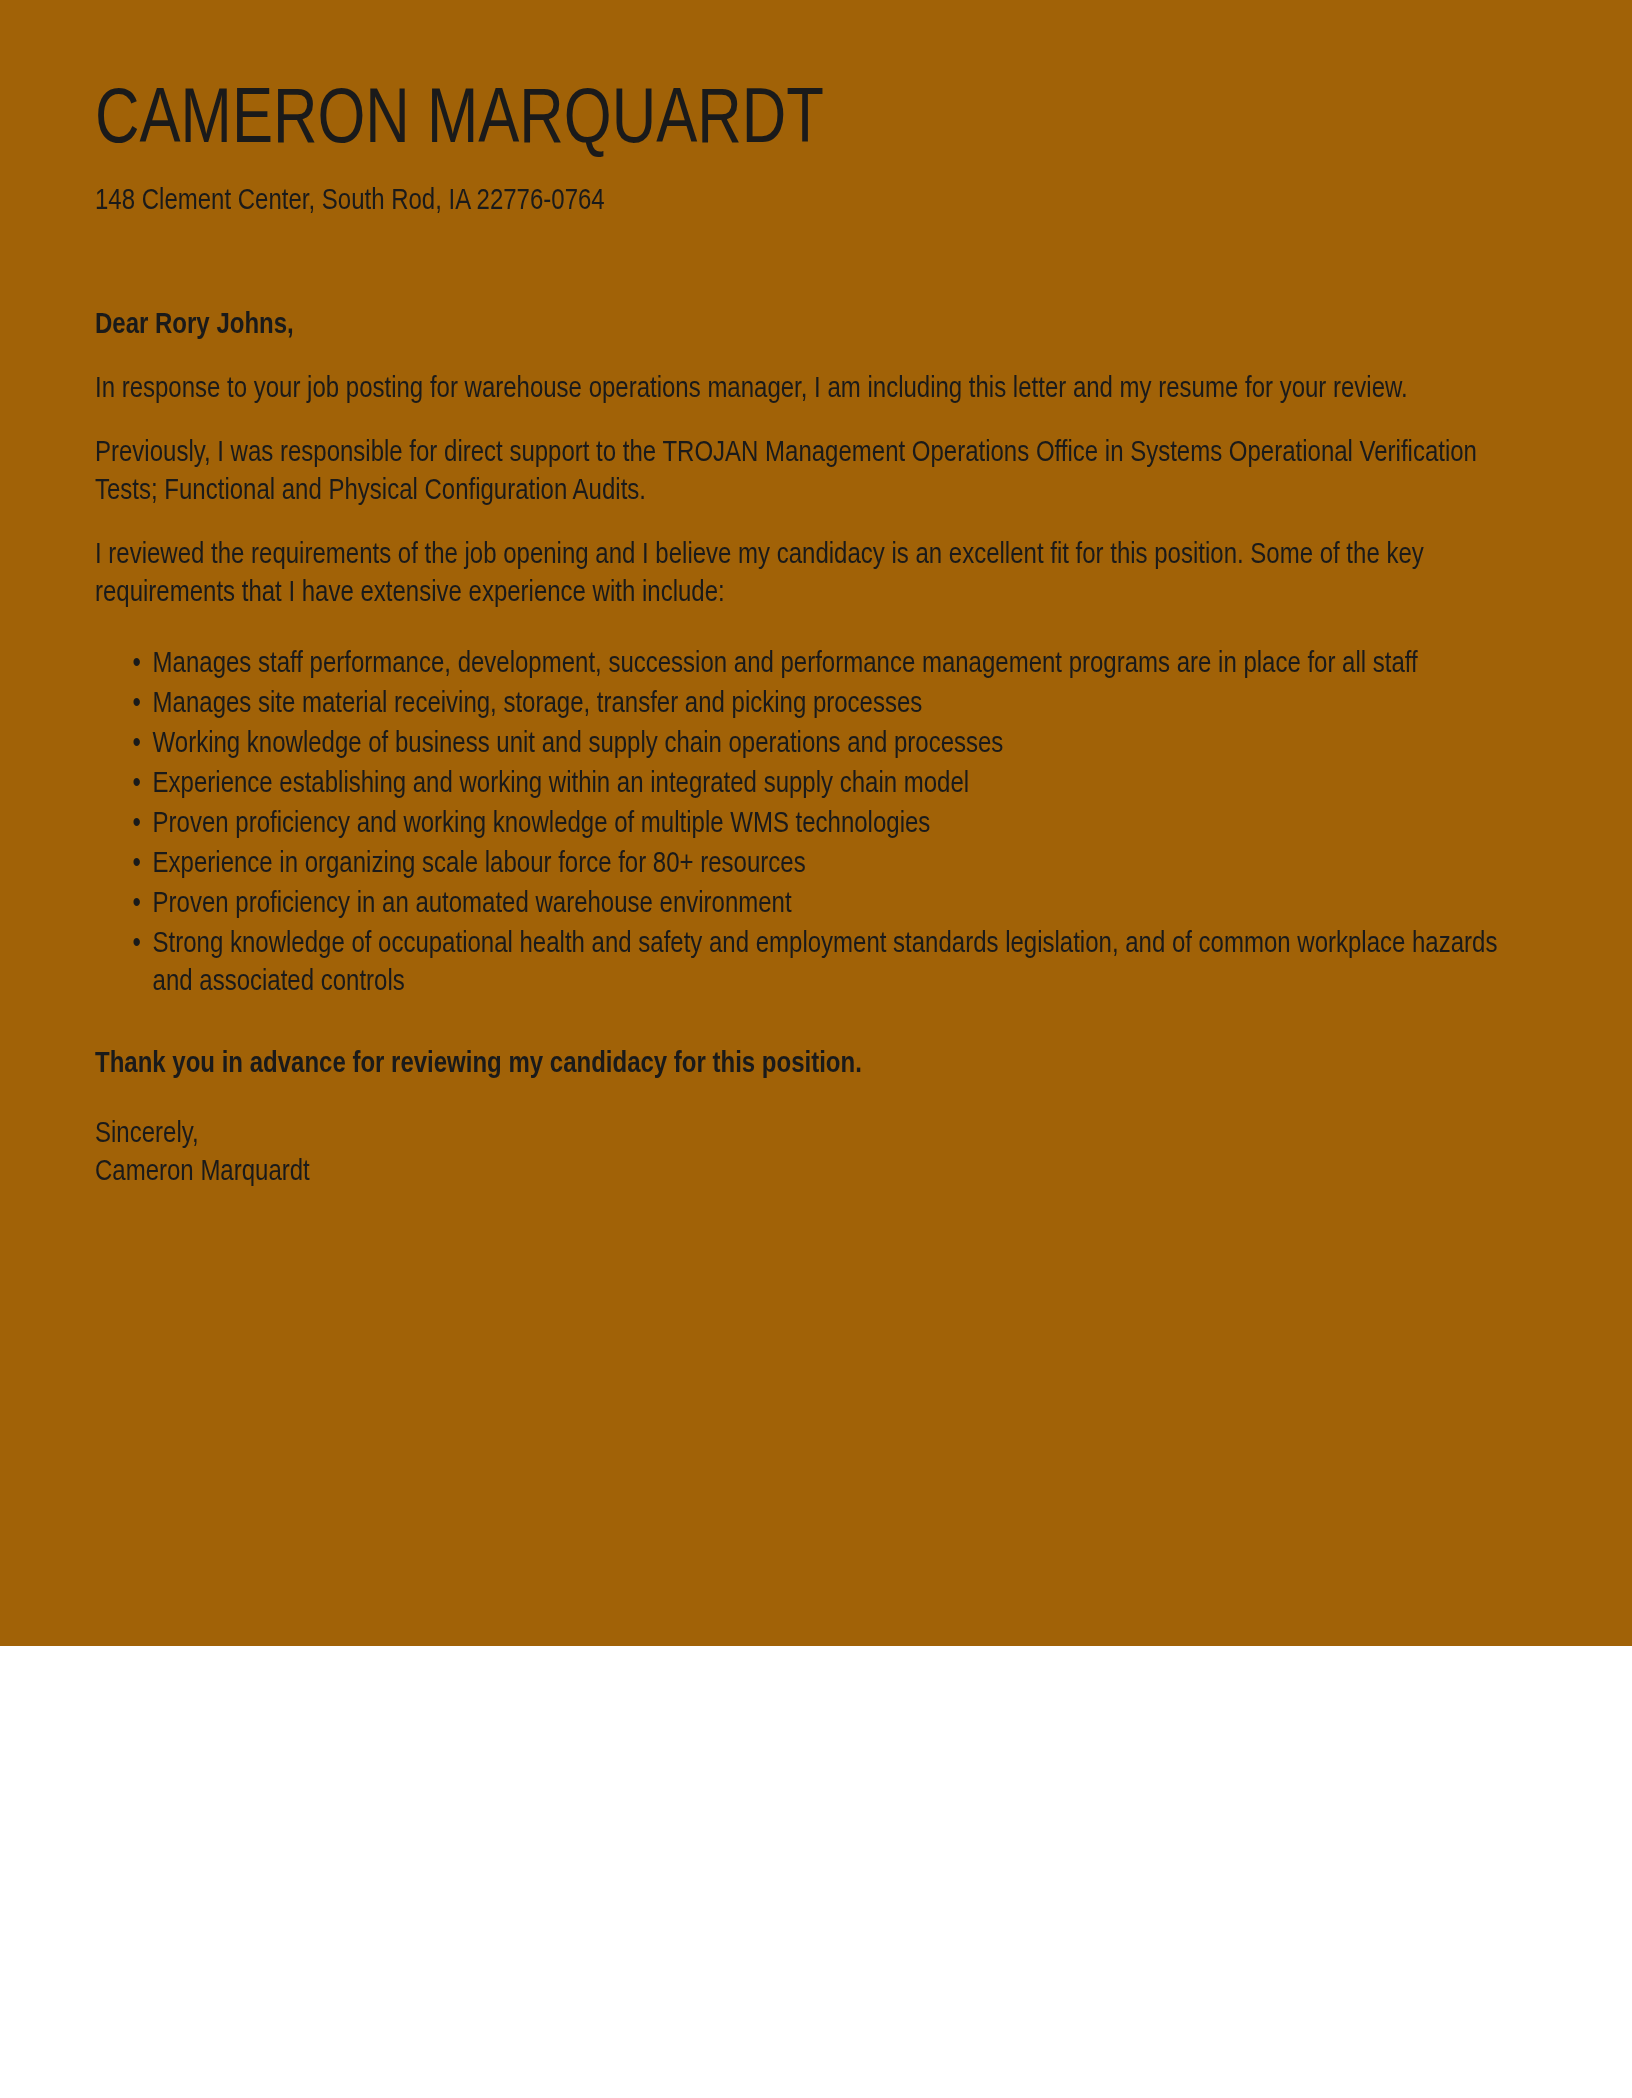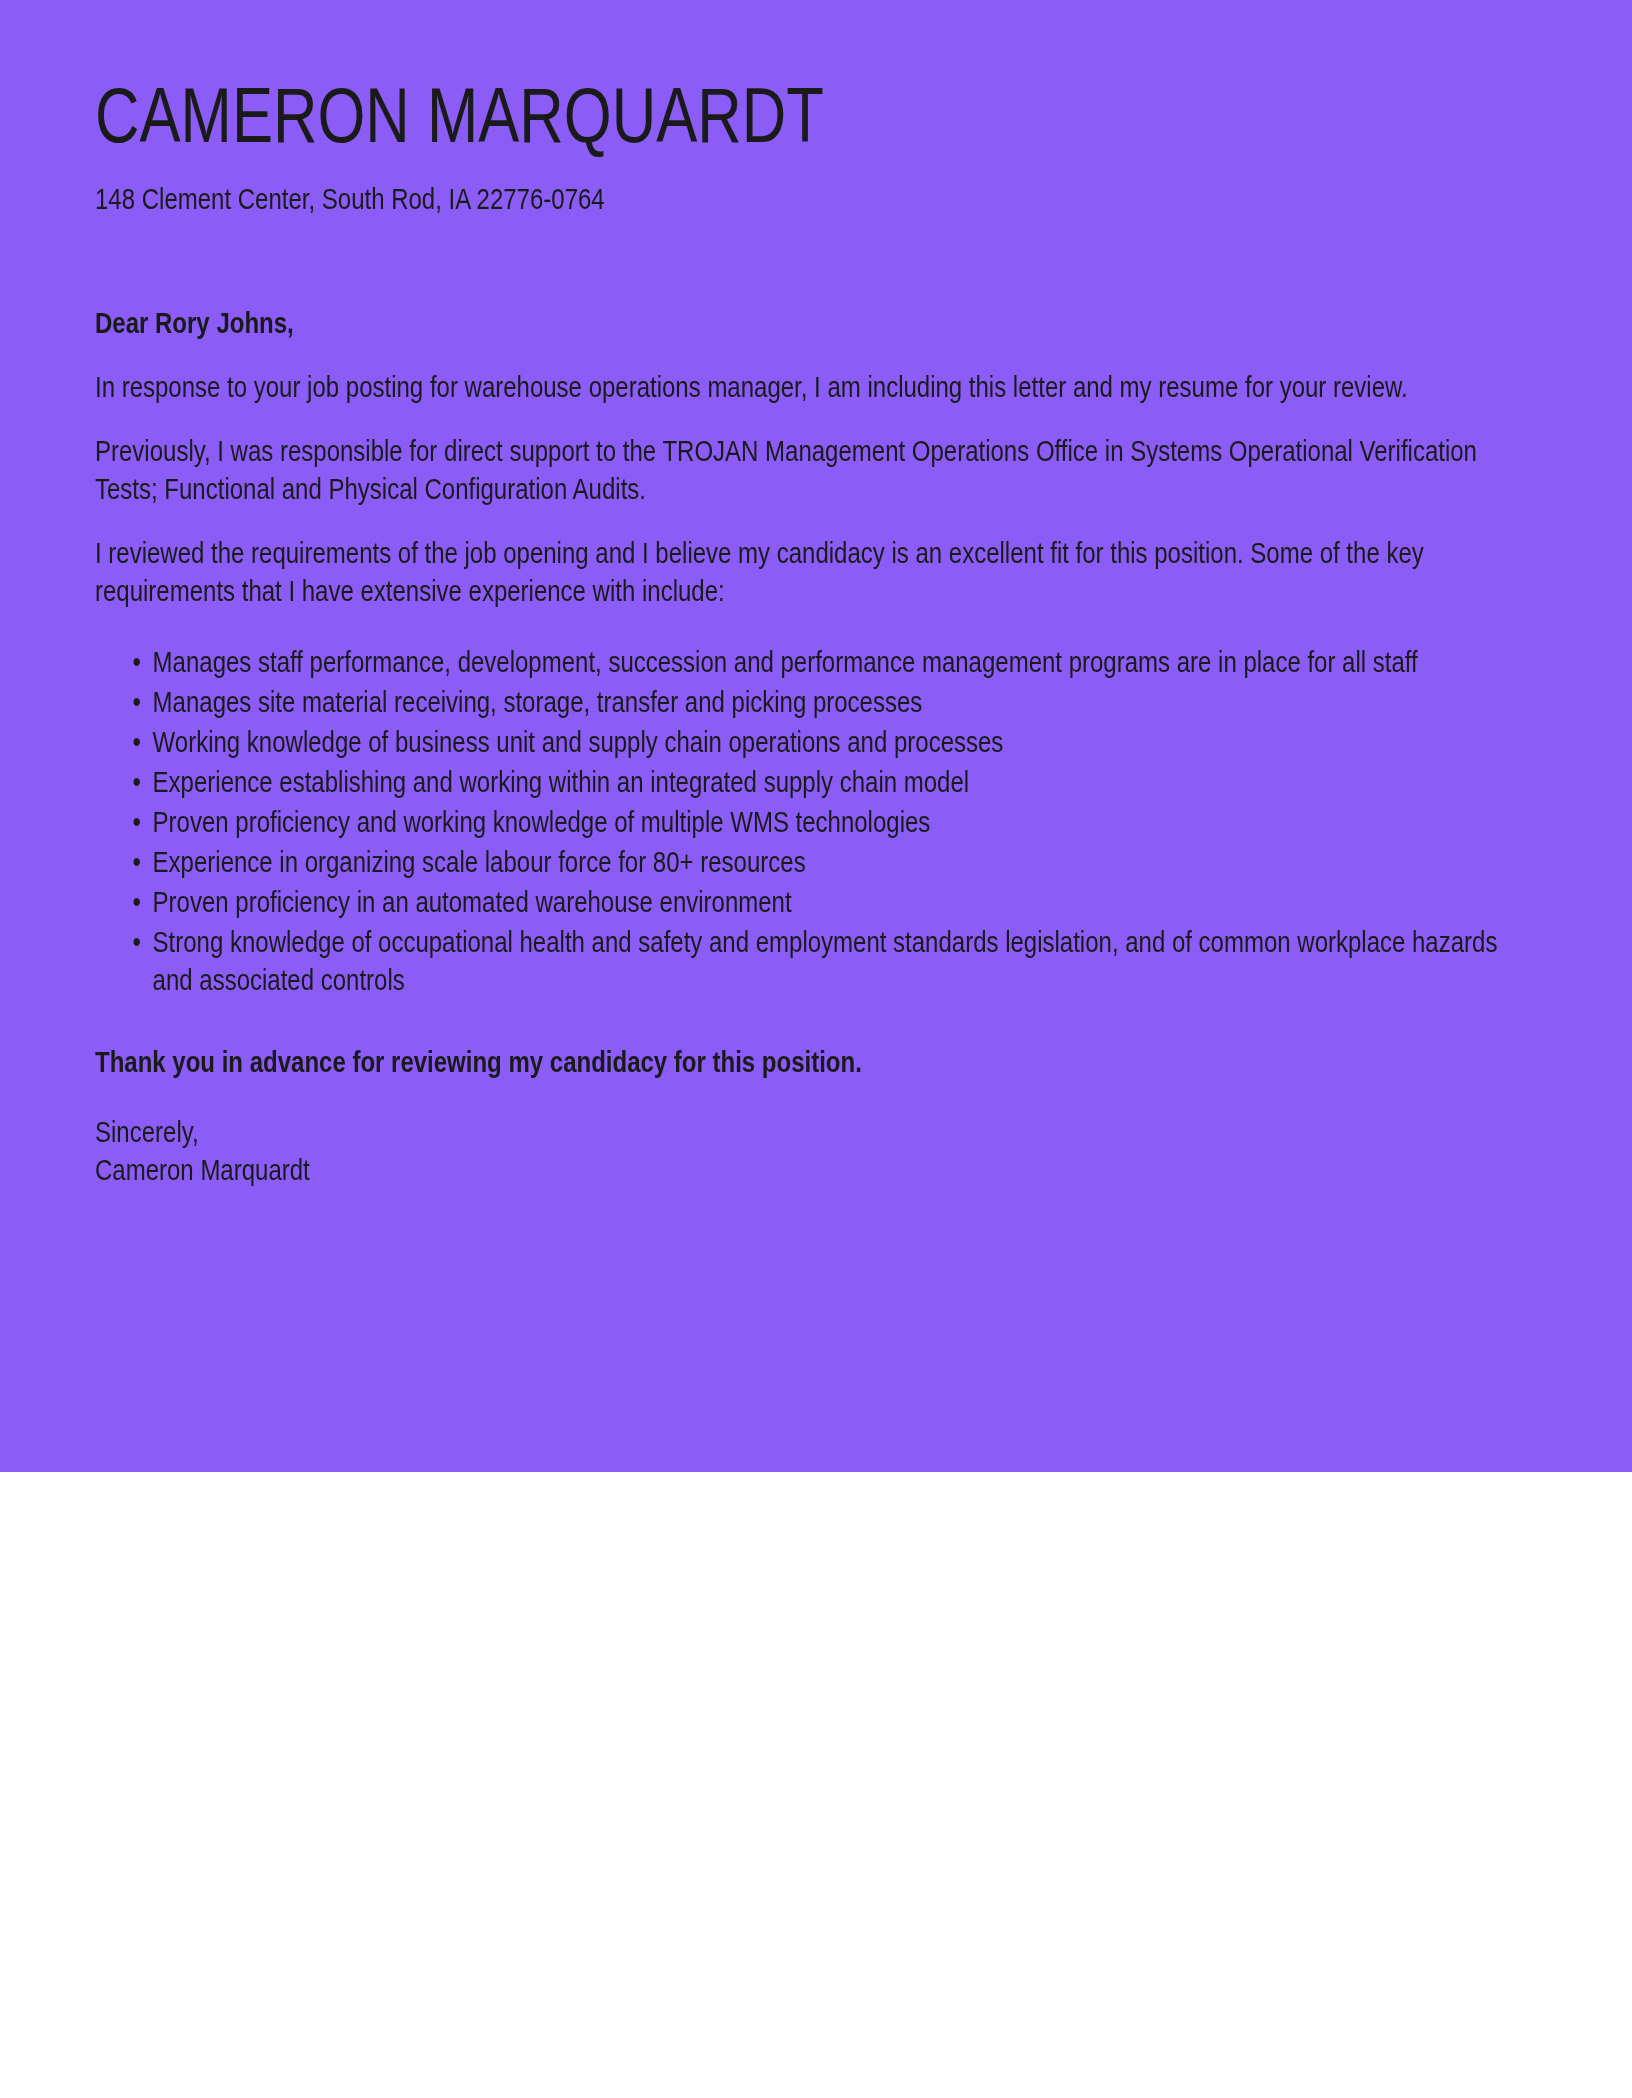--- a/index.html
+++ b/index.html
@@ -3,22 +3,22 @@
 <meta charset="utf-8">
 <style>
   html, body {
     margin: 0;
     padding: 0;
     background: #ffffff;
   }
   .page {
     position: relative;
     width: 1632px;
-    height: 1472px;
-    background: #8b5cf6;
+    height: 1646px;
+    background: #a16207;
     overflow: hidden;
     font-family: "Liberation Sans", "DejaVu Sans", sans-serif;
     color: #1a1a1a;
   }
   
   .content {
     position: absolute;
     left: 95px;
     top: 0;
     width: 1800px;

